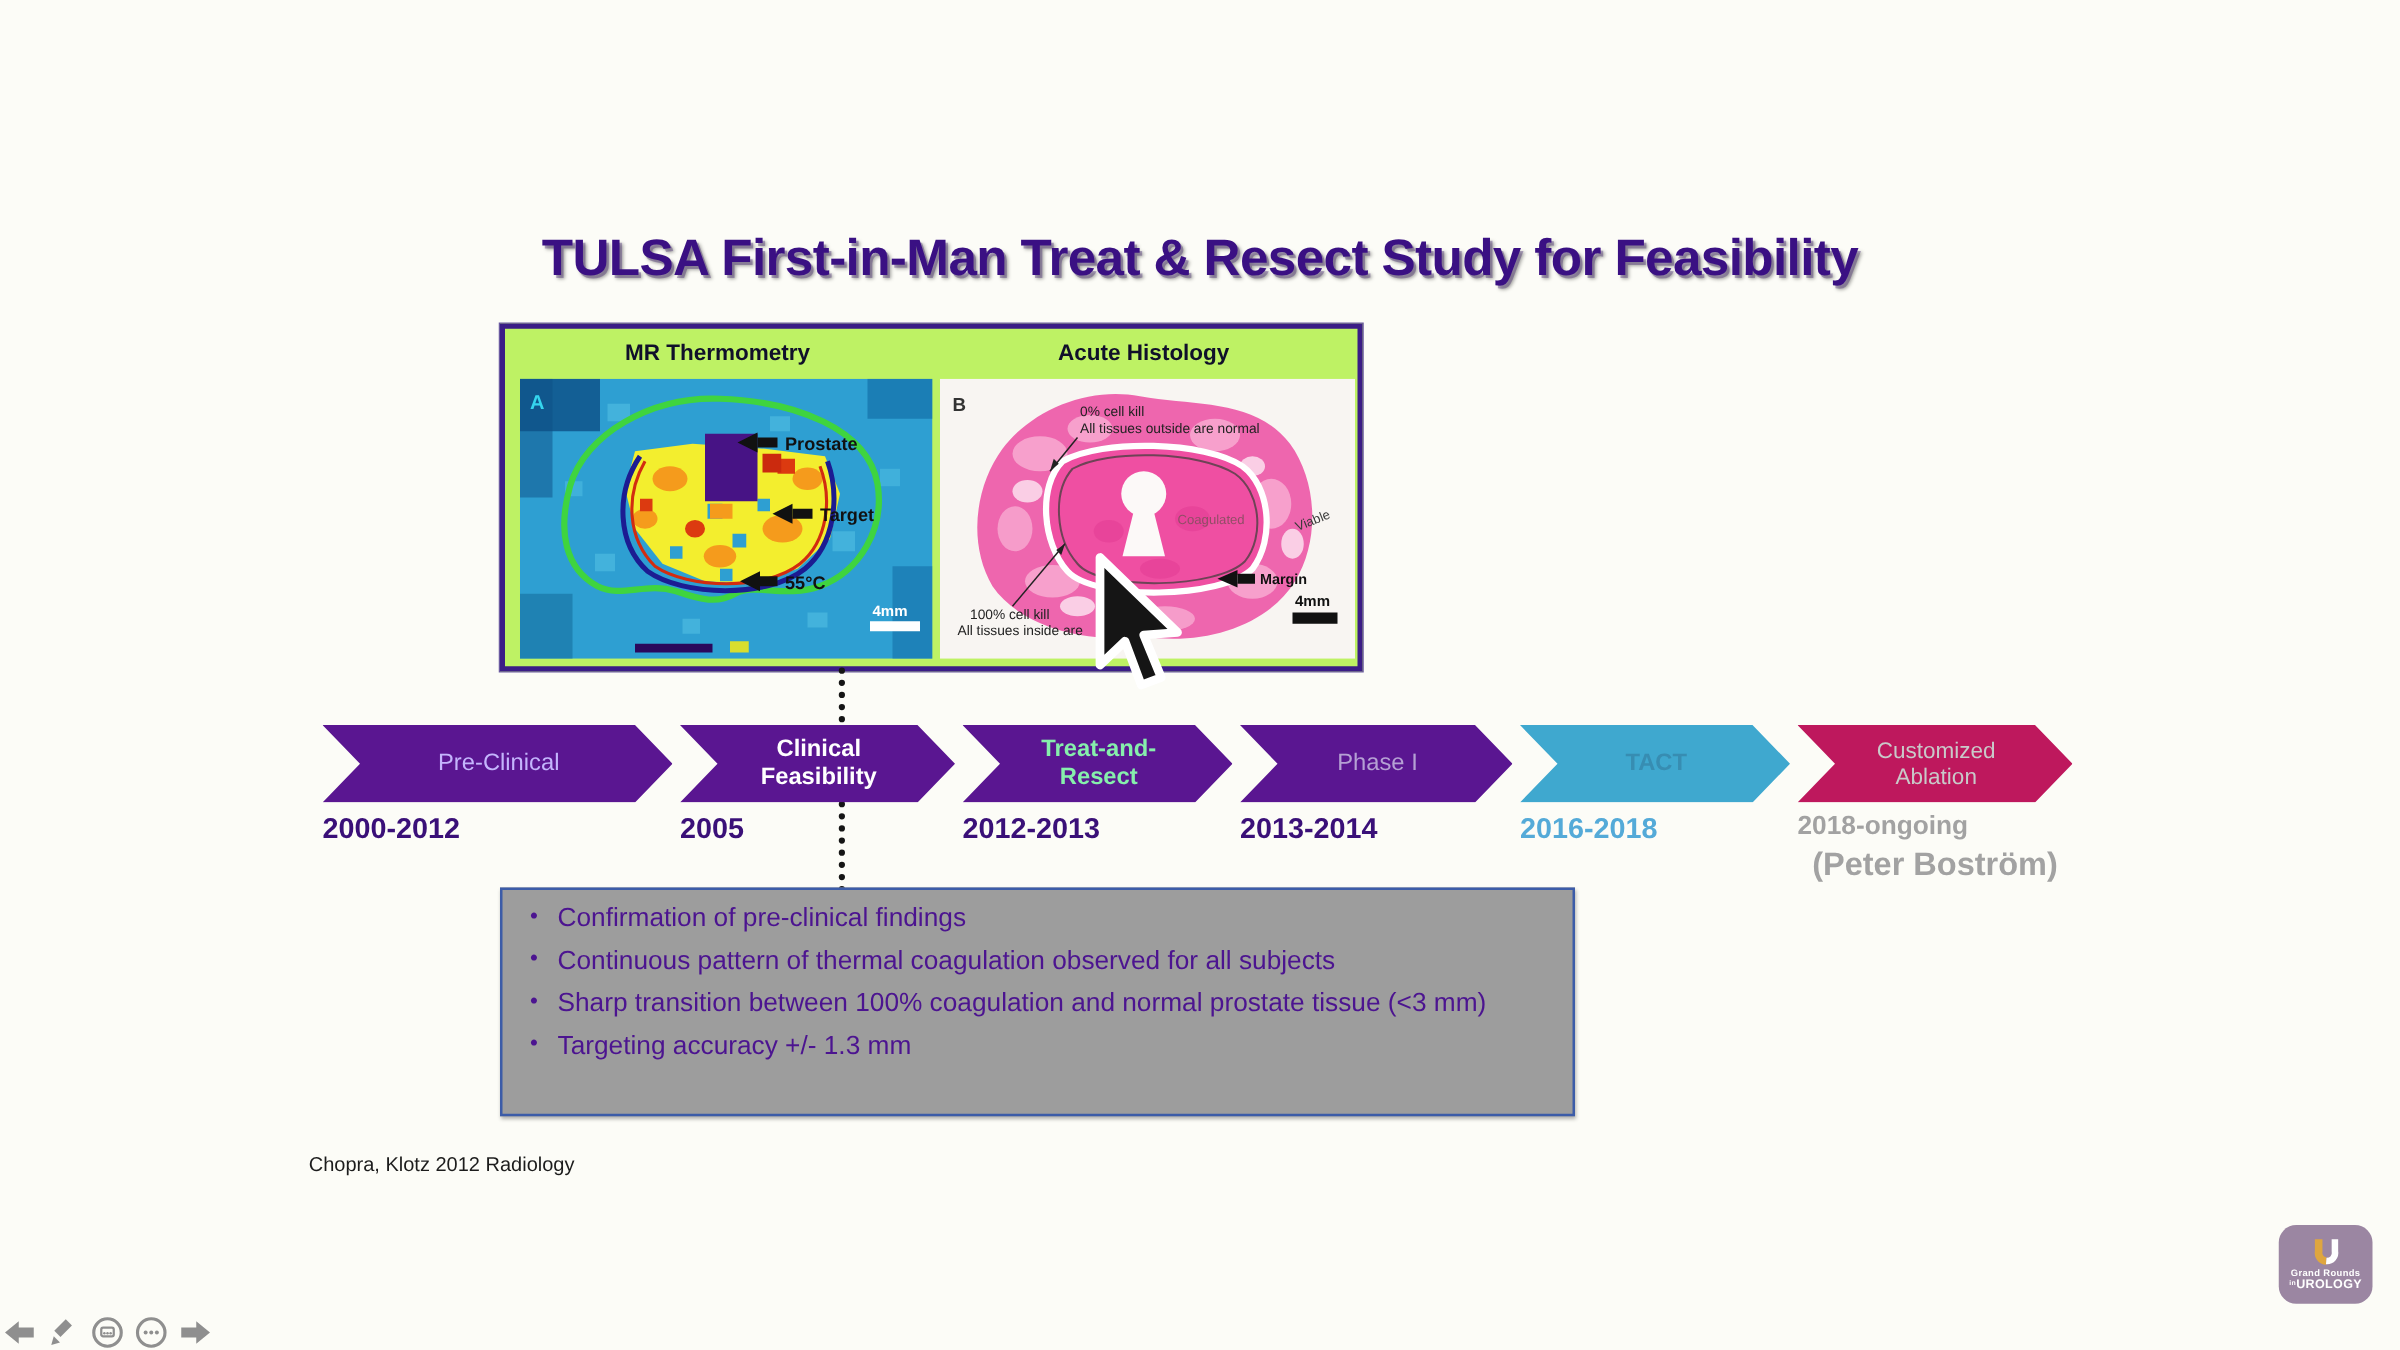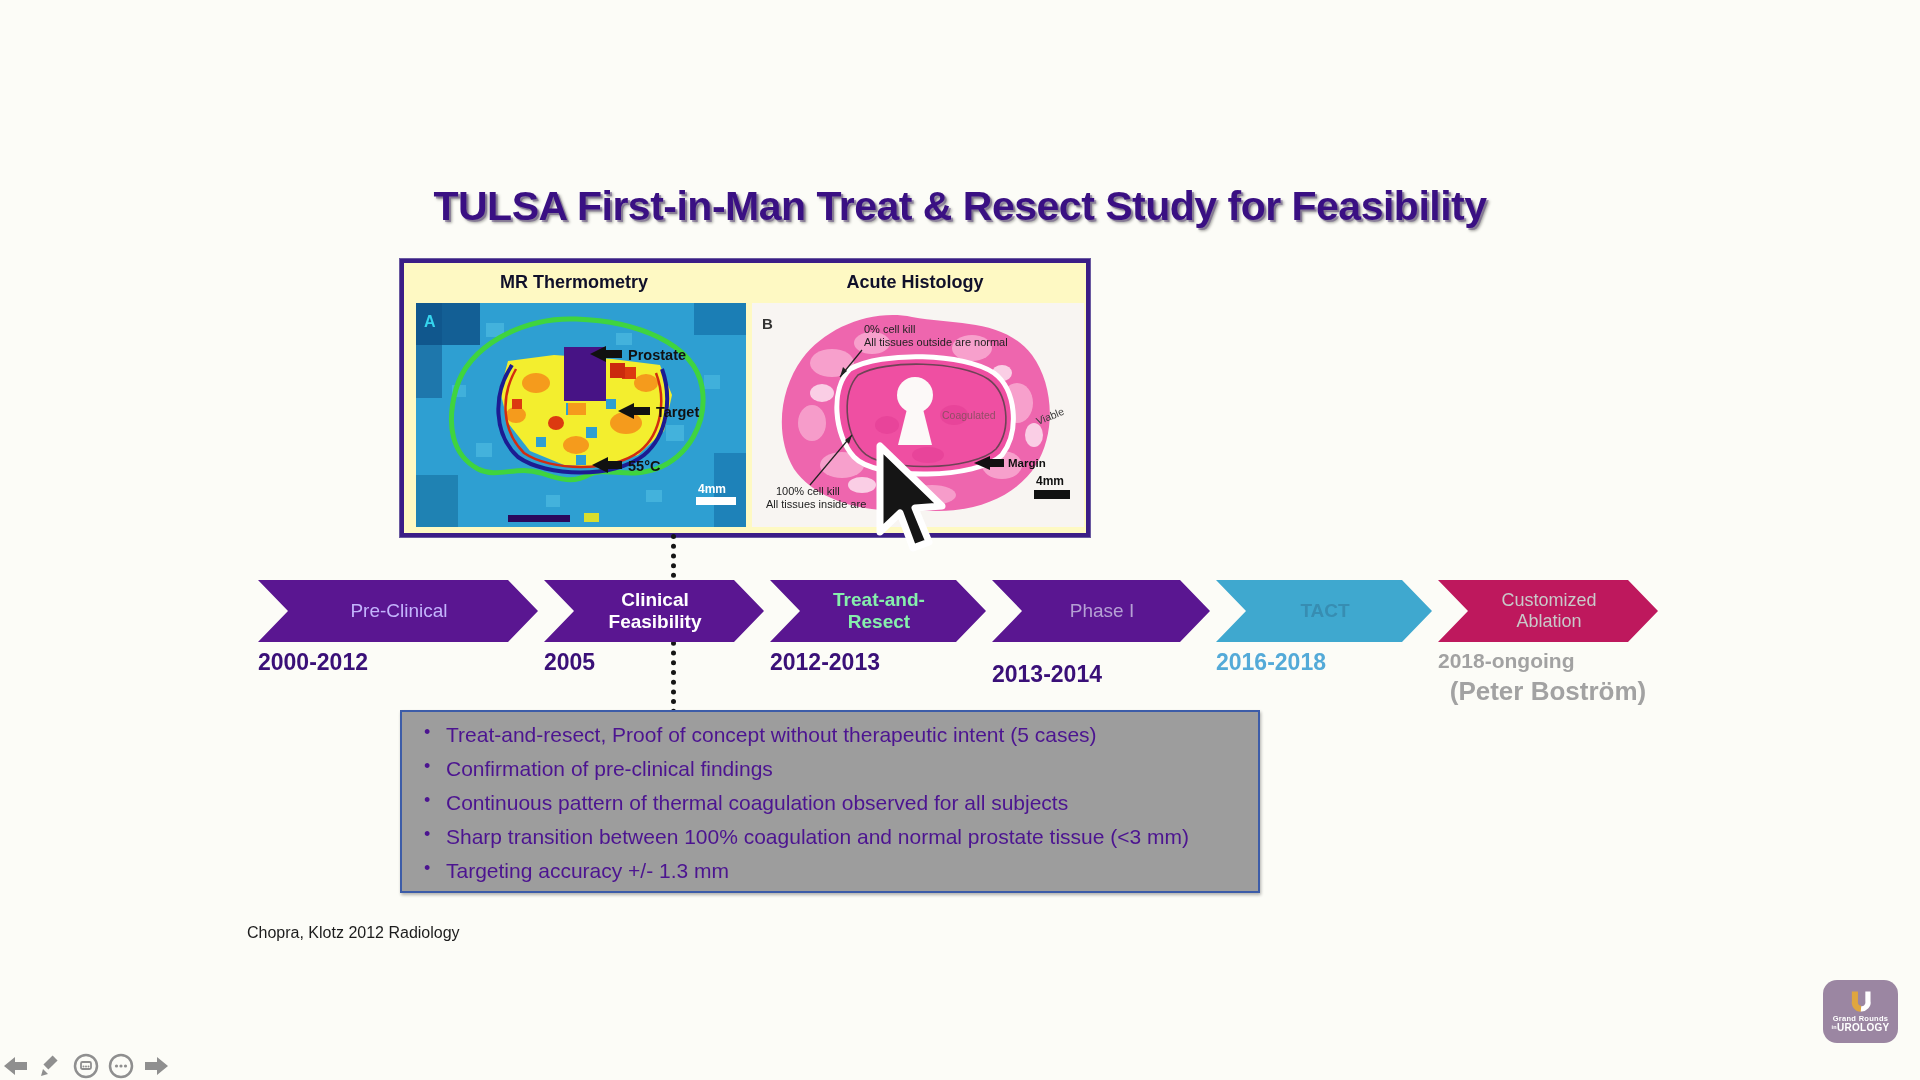--- a/index.html
+++ b/index.html
@@ -14,21 +14,21 @@
   .slide-title{
     left:300px;top:183px;width:1320px;text-align:center;
     font-size:41px;font-weight:800;color:#3a1083;letter-spacing:-0.5px;
     text-shadow:2px 2px 0 rgba(60,30,110,0.35), 3px 3px 3px rgba(0,0,0,0.35);
     white-space:nowrap;
   }
 
   
   .figure-panel{
     left:400px;top:259px;width:690px;height:278px;box-sizing:border-box;
-    background:#fef9c3;border:4px solid #3b1d86;
+    background:#bef264;border:4px solid #3b1d86;
     box-shadow:0 0 0 1px #6a5aa0;
   }
   .panel-title{
     position:absolute;top:9px;font-size:18px;font-weight:bold;color:#10102a;text-align:center;
   }
   .panel-title.left{left:0;width:340px;}
   .panel-title.right{left:340px;width:342px;}
   .img-box{position:absolute;top:40px;height:224px;}
   .img-box.mr{left:12px;width:330px;}
   .img-box.histo{left:348px;width:332px;}
@@ -58,21 +58,21 @@
   .c5{left:1216px;width:216px;color:#2f6d8e;font-weight:bold;}
   .c5 span{opacity:0.45;}
   .c6{left:1438px;width:220px;color:#c9c9c9;font-size:18px;}
   .year{
     position:absolute;top:649px;z-index:3;
     font-size:23px;font-weight:bold;color:#3a1078;
   }
   .y1{left:258px;width:280px;}
   .y2{left:544px;width:220px;}
   .y3{left:770px;width:216px;}
-  .y4{left:992px;width:218px;margin-top:12px;}
+  .y4{left:992px;width:218px;}
   .y5{left:1216px;width:216px;color:#54aad8;}
   .y6{left:1438px;width:220px;color:#a2a2a2;font-size:21px;font-weight:bold;}
   .y6b{left:1438px;width:220px;top:676px;position:absolute;text-align:center;
        color:#a2a2a2;font-size:26px;font-weight:bold;z-index:3;}
 
   
   .findings-box{
     left:400px;top:710px;width:860px;height:183px;box-sizing:border-box;z-index:2;
     background:#9d9d9d;border:2px solid #3c5ca8;box-shadow:1px 2px 3px rgba(0,0,0,0.3);
   }
@@ -254,21 +254,20 @@
 <div class="abs year y1">2000-2012</div>
 <div class="abs year y2">2005</div>
 <div class="abs year y3">2012-2013</div>
 <div class="abs year y4">2013-2014</div>
 <div class="abs year y5">2016-2018</div>
 <div class="abs year y6">2018-ongoing</div>
 <div class="y6b">(Peter Boström)</div>
 
 <div class="abs findings-box">
   <ul>
-    <li>Treat-and-resect, Proof of concept without therapeutic intent (5 cases)</li>
     <li>Confirmation of pre-clinical findings</li>
     <li>Continuous pattern of thermal coagulation observed for all subjects</li>
     <li>Sharp transition between 100% coagulation and normal prostate tissue (&lt;3 mm)</li>
     <li>Targeting accuracy +/- 1.3 mm</li>
   </ul>
 </div>
 
 <div class="abs citation">Chopra, Klotz 2012 Radiology</div>
 
 <svg class="abs cursor" viewBox="0 0 86 118">

